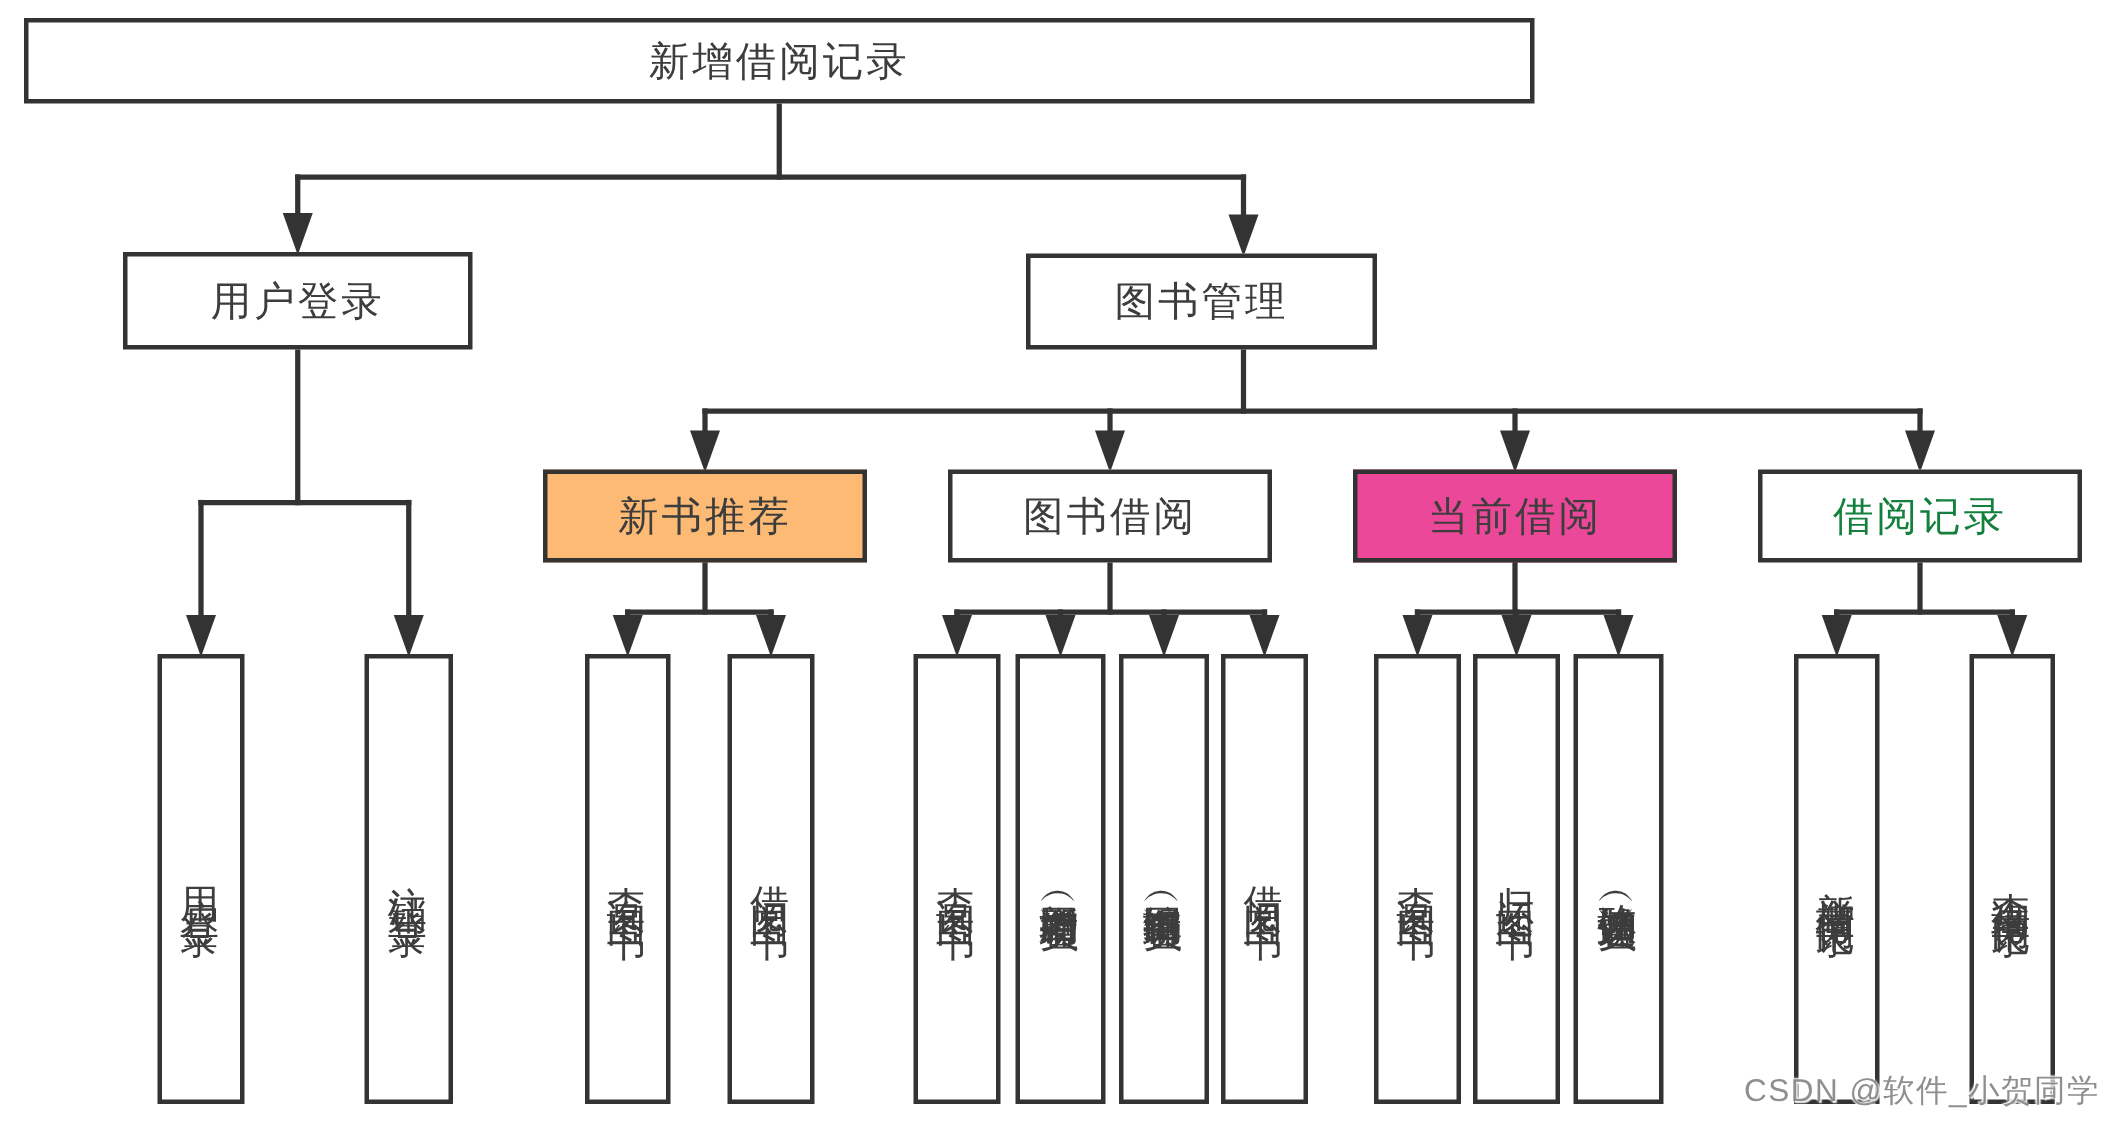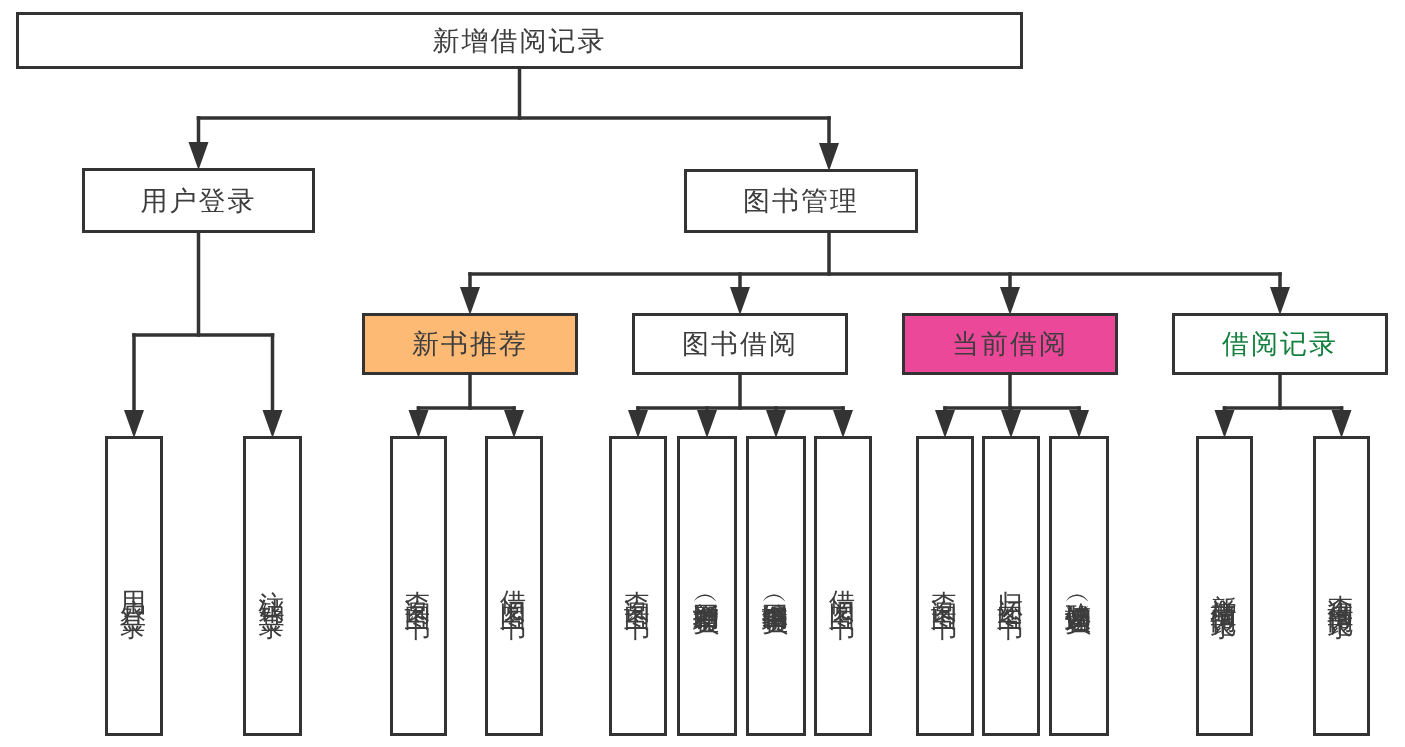--- a/index.html
+++ b/index.html
@@ -170,13 +170,14 @@
       <div class="node v" style="left: 1049px; top: 436px; width: 60px; height: 300px; border-color: rgb(51, 51, 51); background: rgb(255, 255, 255); color: rgb(61, 61, 61);">
         <span style="letter-spacing: 1px;">确认归还（管理员）</span>
       </div>
       <div class="node v" style="left: 1196px; top: 436px; width: 57px; height: 300px; border-color: rgb(51, 51, 51); background: rgb(255, 255, 255); color: rgb(61, 61, 61);">
         <span style="letter-spacing: 4px;">新增借阅记录</span>
       </div>
       <div class="node v" style="left: 1313px; top: 436px; width: 57px; height: 300px; border-color: rgb(51, 51, 51); background: rgb(255, 255, 255); color: rgb(61, 61, 61);">
         <span style="letter-spacing: 4px;">查询借阅记录</span>
       </div>
     </div>
+  <div class="watermark">CSDN @软件_小贺同学</div>
 </div>
 
 </body></html>

